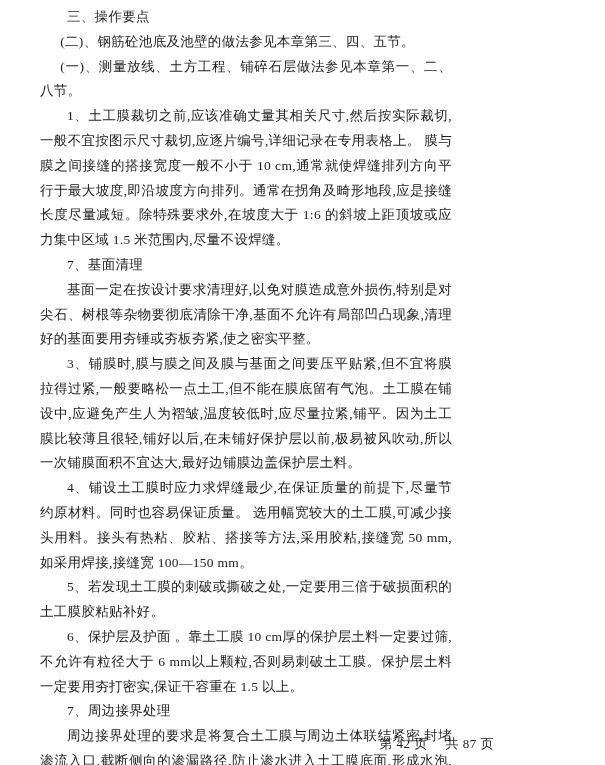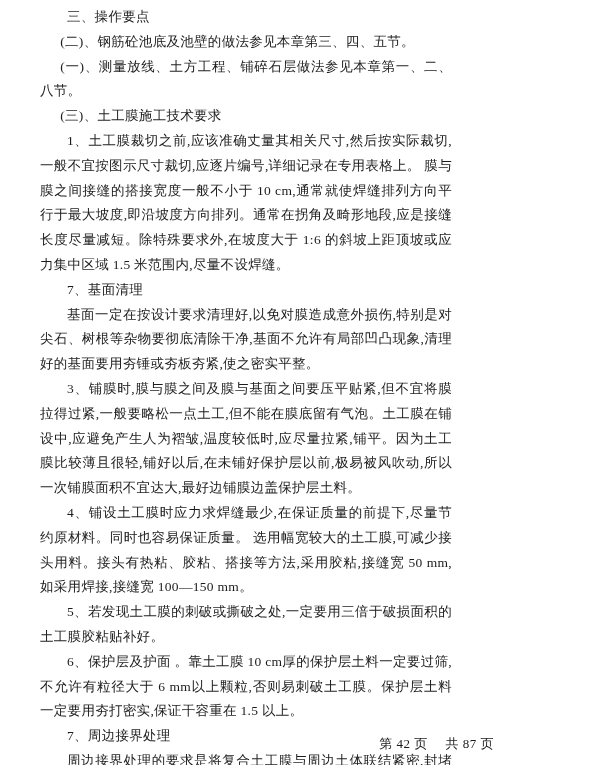--- a/index.html
+++ b/index.html
@@ -56,21 +56,20 @@
   }
 </style>
 </head>
 <body>
 
 <div class="page">
   <div class="content">
     <p class="para">三、操作要点</p>
     <p class="para item">(二)、钢筋砼池底及池壁的做法参见本章第三、四、五节。</p>
     <p class="para item">(一)、测量放线、土方工程、铺碎石层做法参见本章第一、二、八节。</p>
-    <p class="para item">(三)、土工膜施工技术要求</p>
     <p class="para">1、土工膜裁切之前,应该准确丈量其相关尺寸,然后按实际裁切,一般不宜按图示尺寸裁切,应逐片编号,详细记录在专用表格上。 膜与膜之间接缝的搭接宽度一般不小于 10 cm,通常就使焊缝排列方向平行于最大坡度,即沿坡度方向排列。通常在拐角及畸形地段,应是接缝长度尽量减短。除特殊要求外,在坡度大于 1:6 的斜坡上距顶坡或应力集中区域 1.5 米范围内,尽量不设焊缝。</p>
     <p class="para">7、基面清理</p>
     <p class="para">基面一定在按设计要求清理好,以免对膜造成意外损伤,特别是对尖石、树根等杂物要彻底清除干净,基面不允许有局部凹凸现象,清理好的基面要用夯锤或夯板夯紧,使之密实平整。</p>
     <p class="para">3、铺膜时,膜与膜之间及膜与基面之间要压平贴紧,但不宜将膜拉得过紧,一般要略松一点土工,但不能在膜底留有气泡。土工膜在铺设中,应避免产生人为褶皱,温度较低时,应尽量拉紧,铺平。因为土工膜比较薄且很轻,铺好以后,在未铺好保护层以前,极易被风吹动,所以一次铺膜面积不宜达大,最好边铺膜边盖保护层土料。</p>
     <p class="para">4、铺设土工膜时应力求焊缝最少,在保证质量的前提下,尽量节约原材料。同时也容易保证质量。 选用幅宽较大的土工膜,可减少接头用料。接头有热粘、胶粘、搭接等方法,采用胶粘,接缝宽 50 mm,如采用焊接,接缝宽 100—150 mm。</p>
     <p class="para">5、若发现土工膜的刺破或撕破之处,一定要用三倍于破损面积的土工膜胶粘贴补好。</p>
     <p class="para">6、保护层及护面 。靠土工膜 10 cm厚的保护层土料一定要过筛,不允许有粒径大于 6 mm以上颗粒,否则易刺破土工膜。保护层土料一定要用夯打密实,保证干容重在 1.5 以上。</p>
     <p class="para">7、周边接界处理</p>
     <p class="para">周边接界处理的要求是将复合土工膜与周边土体联结紧密,封堵渗流入口,截断侧向的渗漏路径,防止渗水进入土工膜底面,形成水泡,在水位下降时胀破土工膜。因此周边接界一定要挖截水槽,并将土工膜埋入槽内。具体布置见设计图。</p>
     <p class="para">8、土工膜铺设完成后,应尽量减少在膜面上行走、搬动工具等,凡能对防渗膜造成危害的物件,均不应放在膜上或携带在膜上行走,以免对膜造成意外损伤。</p>

